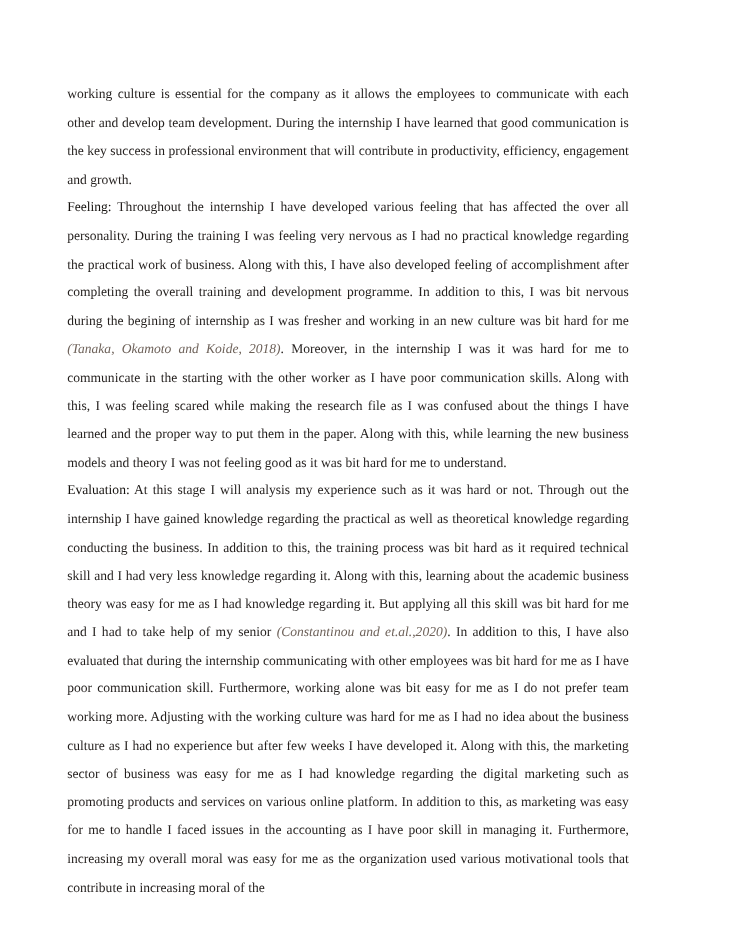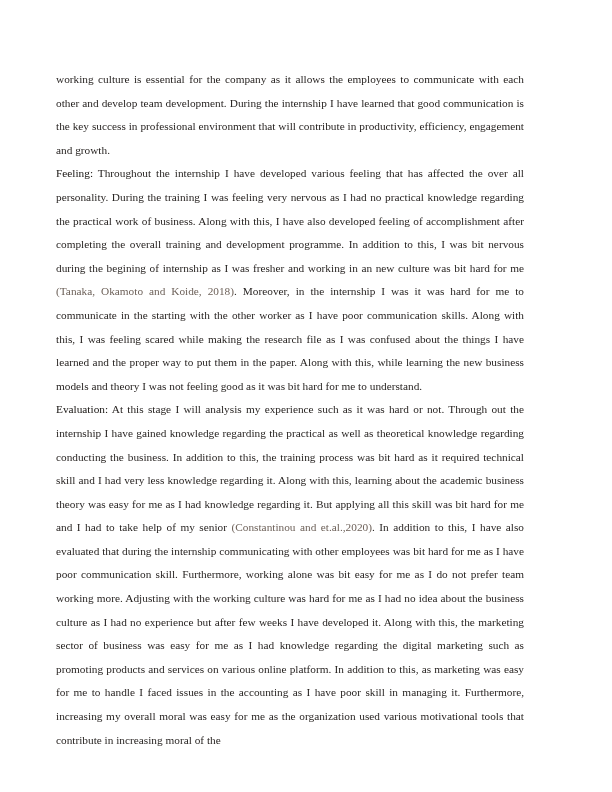--- a/index.html
+++ b/index.html
@@ -36,20 +36,21 @@
   }
   p.para + p.para {
     margin-top: 0;
   }
   .heading-run {
     font-weight: normal;
     color: #15120f;
   }
   .citation {
     color: #6d6159;
+    font-style: italic;
   }
   .body-run {
     color: #231f1d;
   }
 </style>
 </head>
 <body>
 
 <div class="page">
   <div class="text-column" id="text-column">

